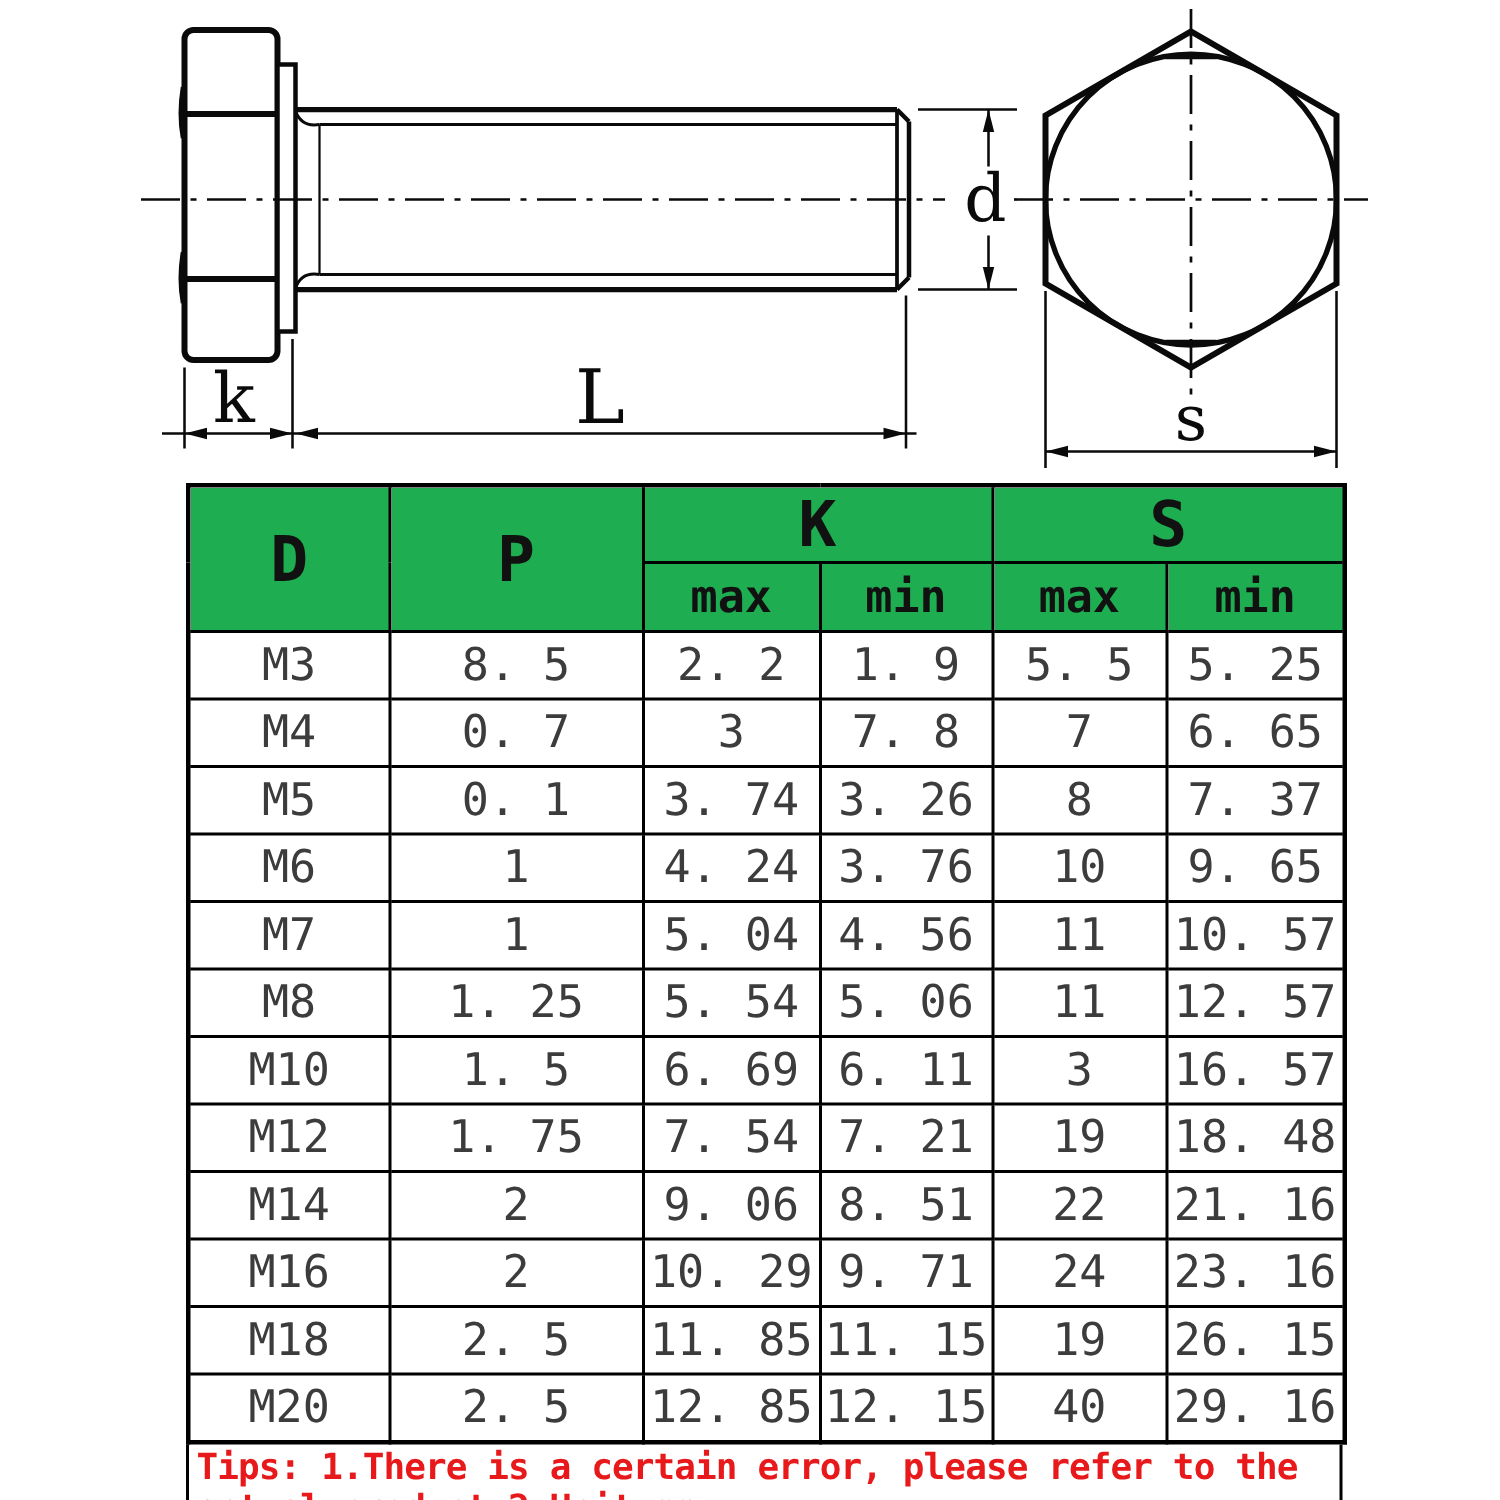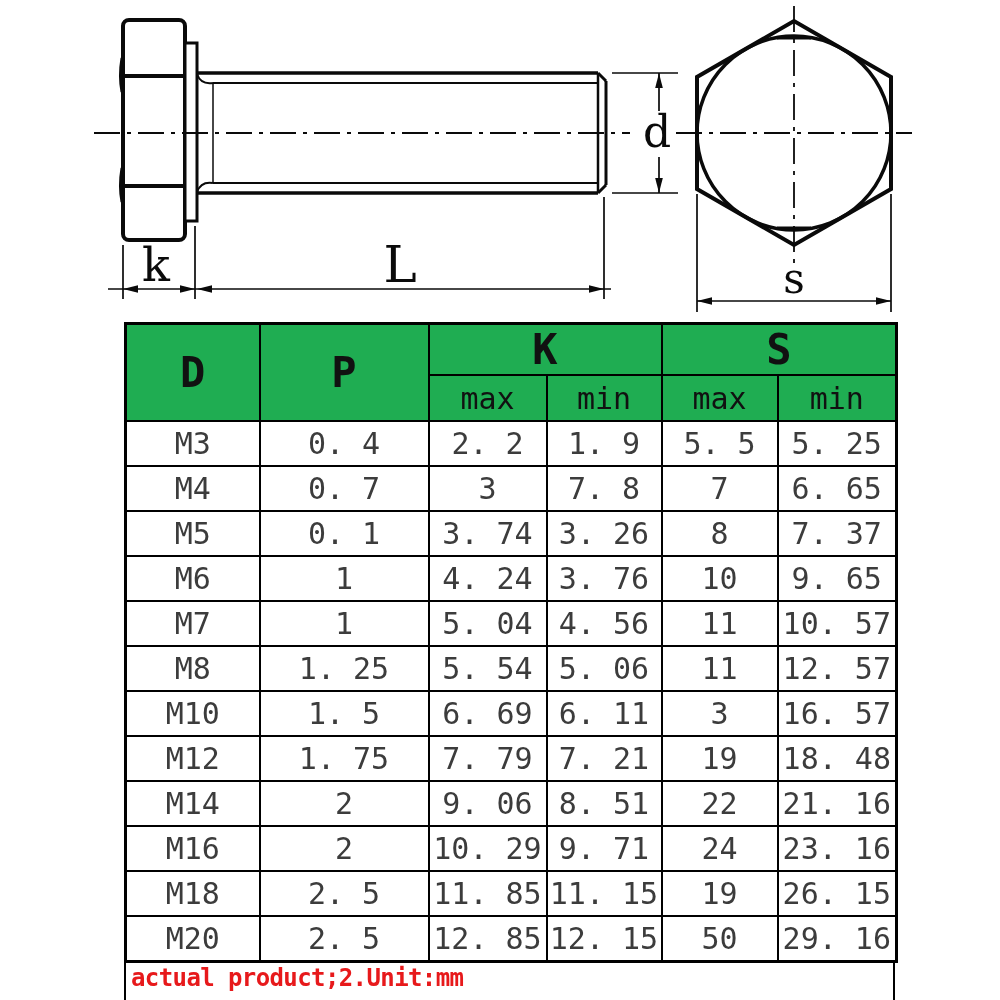--- a/index.html
+++ b/index.html
@@ -22,21 +22,21 @@
     border-collapse: collapse; table-layout: fixed;
     width: 771px; border: 3px solid #000;
   }
   .spec-table th, .spec-table td {
     border: 2px solid #000; text-align: center; vertical-align: middle;
     padding: 0; overflow: hidden; white-space: nowrap;
   }
   .spec-table thead th { background: #1FAD52; color: #111; }
   .hdr-big   { font-size: 42px; font-weight: bold; height: 48px; }
   .hdr-span  { font-size: 42px; font-weight: bold; }
-  .hdr-small { font-size: 30px; font-weight: normal; height: 44px; }
+  .hdr-small { font-size: 30px; font-weight: bold; height: 44px; }
   .spec-table tbody td {
     height: 43px; font-size: 30px; color: #3c3c3c; font-weight: normal;
   }
   .tips-note {
     box-sizing: border-box; margin-left: 124px; width: 771px; height: 56px;
     border: 2px solid #000; border-top: none;
     color: #E7191B; font-weight: bold; font-size: 24px; letter-spacing: -0.6px;
     line-height: 27px; padding: 2px 0 0 5px; white-space: nowrap; overflow: hidden;
   }
   .tips-note div { white-space: nowrap; }
@@ -124,21 +124,21 @@
       <tr>
         <th class="hdr-small">max</th>
         <th class="hdr-small">min</th>
         <th class="hdr-small">max</th>
         <th class="hdr-small">min</th>
       </tr>
     </thead>
     <tbody>
         <tr>
           <td>M3</td>
-          <td>0. 4</td>
+          <td>8. 5</td>
           <td>2. 2</td>
           <td>1. 9</td>
           <td>5. 5</td>
           <td>5. 25</td>
         </tr>
         <tr>
           <td>M4</td>
           <td>0. 7</td>
           <td>3</td>
           <td>7. 8</td>
@@ -181,21 +181,21 @@
           <td>M10</td>
           <td>1. 5</td>
           <td>6. 69</td>
           <td>6. 11</td>
           <td>3</td>
           <td>16. 57</td>
         </tr>
         <tr>
           <td>M12</td>
           <td>1. 75</td>
-          <td>7. 79</td>
+          <td>7. 54</td>
           <td>7. 21</td>
           <td>19</td>
           <td>18. 48</td>
         </tr>
         <tr>
           <td>M14</td>
           <td>2</td>
           <td>9. 06</td>
           <td>8. 51</td>
           <td>22</td>
@@ -215,23 +215,24 @@
           <td>11. 85</td>
           <td>11. 15</td>
           <td>19</td>
           <td>26. 15</td>
         </tr>
         <tr>
           <td>M20</td>
           <td>2. 5</td>
           <td>12. 85</td>
           <td>12. 15</td>
-          <td>50</td>
+          <td>40</td>
           <td>29. 16</td>
         </tr>
       </tbody>
   </table>
 
   <div class="tips-note">
+    <div>Tips: 1.There is a certain error, please refer to the</div>
     <div>actual product;2.Unit:mm</div>
   </div>
 
 </div>
 
 </body></html>

